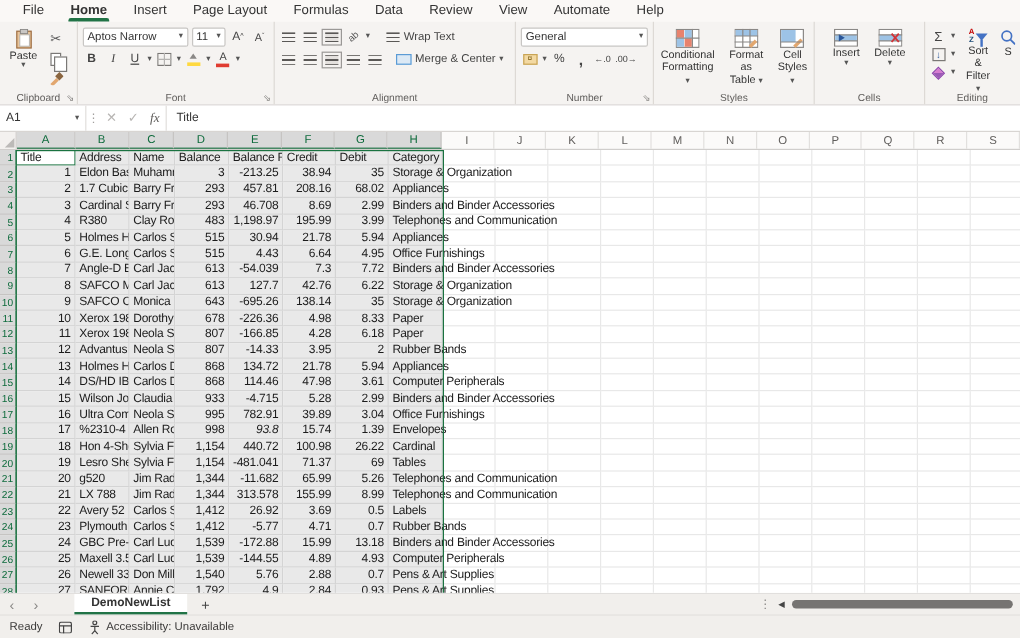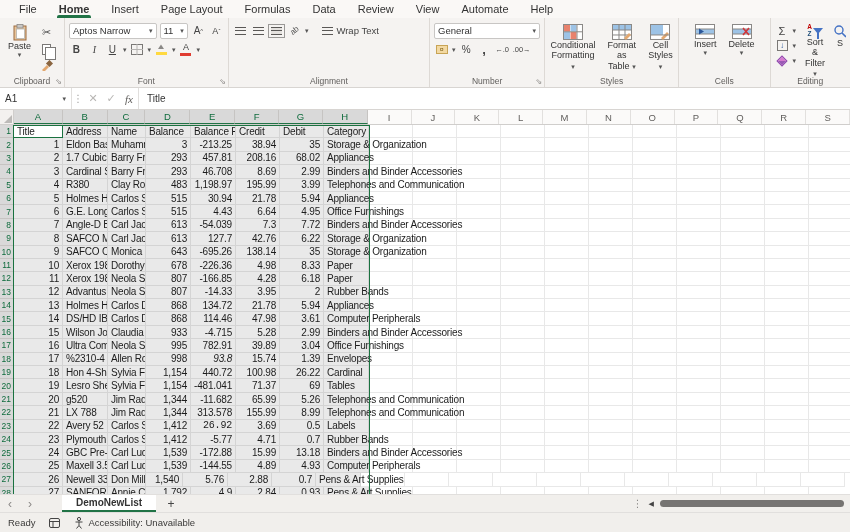--- a/index.html
+++ b/index.html
@@ -179,20 +179,43 @@
             <span class="bars sel"></span>
           </span>
         <span class="sbtn" style="transform:rotate(-40deg); font-size:8px; color:#555">ab</span>
         <span class="chev">▾</span>
         <span style="width:8px"></span>
         <span class="sbtn" style="width:auto; gap:3px">
           <span class="bars"></span>
           <span style="font-size:9.5px">Wrap Text</span>
         </span>
       </div>
+      <div class="smallrow">
+        <span class="sbtn">
+            <span class="bars"></span>
+          </span>
+        <span class="sbtn">
+            <span class="bars"></span>
+          </span>
+        <span class="sbtn">
+            <span class="bars sel"></span>
+          </span>
+        <span class="sbtn">
+            <span class="bars"></span>
+          </span>
+        <span class="sbtn">
+            <span class="bars"></span>
+          </span>
+        <span style="width:4px"></span>
+        <span class="sbtn" style="width:auto; gap:3px">
+          <span style="width:13px;height:9px;border:1px solid #5b9bd5;background:#dce9f5;display:inline-block"></span>
+          <span style="font-size:9.5px">Merge &amp; Center</span>
+          <span class="chev">▾</span>
+        </span>
+      </div>
       <div class="rgroup-label">Alignment</div>
     </div>
 
     <div class="rgroup" style="width:118px; flex-direction:column; gap:2px">
       <div class="smallrow">
         <div class="combo" style="width:106px">
           <span>General</span>
           <span class="chev">▾</span>
         </div>
       </div>
@@ -1199,21 +1222,21 @@
         </div>
         <div class="cell insel txt" style="width: 45px;">
           <span>Avery 52</span>
         </div>
         <div class="cell insel txt" style="width: 38px;">
           <span>Carlos Solt</span>
         </div>
         <div class="cell insel num" style="width: 45px;">
           <span>1,412</span>
         </div>
-        <div class="cell insel num" style="width: 45px; font-family: Liberation Mono, monospace;">
+        <div class="cell insel num" style="width: 45px;">
           <span>26.92</span>
         </div>
         <div class="cell insel num" style="width: 44px;">
           <span>3.69</span>
         </div>
         <div class="cell insel num" style="width: 44px;">
           <span>0.5</span>
         </div>
         <div class="cell insel txt spill" style="width: 45px;">
           <span>Labels</span>
@@ -1348,21 +1371,21 @@
         <div class="rowhdr">27</div>
         <div class="cell insel num" style="width: 49px;">
           <span>26</span>
         </div>
         <div class="cell insel txt" style="width: 45px;">
           <span>Newell 335</span>
         </div>
         <div class="cell insel txt" style="width: 38px;">
           <span>Don Miller</span>
         </div>
-        <div class="cell insel num" style="width: 37px; padding-left: 32px;">
+        <div class="cell insel num" style="width: 45px; padding-left: 32px;">
           <span>1,540</span>
         </div>
         <div class="cell insel num" style="width: 45px;">
           <span>5.76</span>
         </div>
         <div class="cell insel num" style="width: 44px;">
           <span>2.88</span>
         </div>
         <div class="cell insel num" style="width: 44px;">
           <span>0.7</span>

